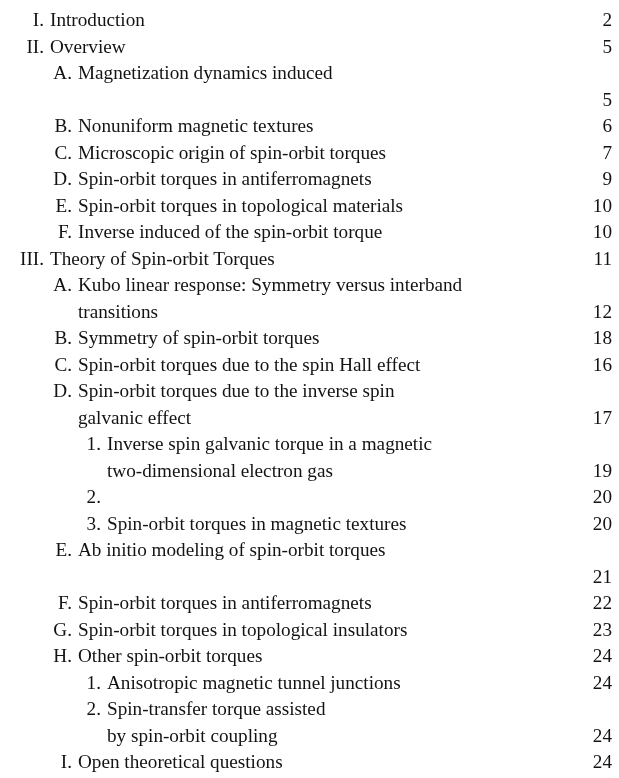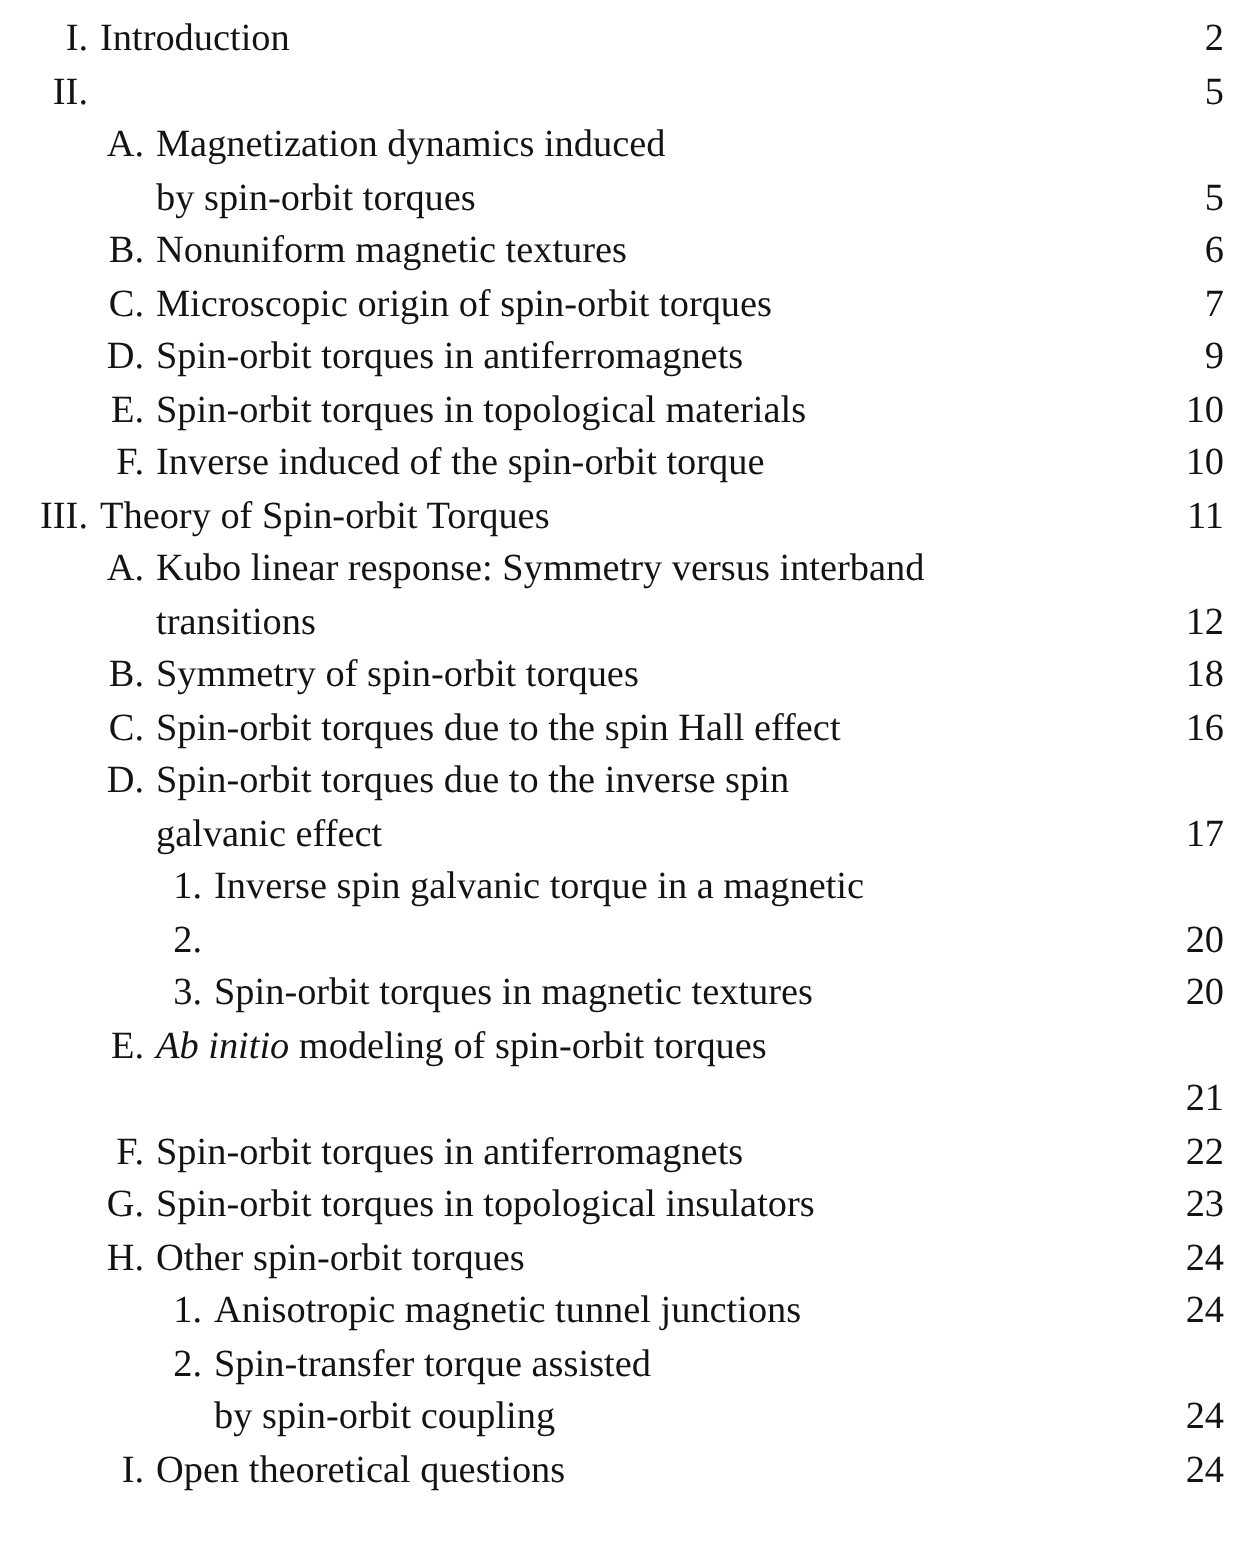--- a/index.html
+++ b/index.html
@@ -60,51 +60,51 @@
   }
 
   .page {
     flex: 0 0 auto;
     text-align: right;
     width: 40px;
     padding-right: 7px;
     box-sizing: border-box;
   }
 
-  .ital { font-style: italic; }
+  .ital { }
 </style>
 </head>
 <body>
 
 <div id="toc">
     <div class="entry lvl-roman">
       <div class="line">
         <span class="label">I.</span>
         <span class="text">Introduction</span>
         <span class="dots"></span>
         <span class="page">2</span>
       </div>
     </div>
     <div class="entry lvl-roman">
       <div class="line">
         <span class="label">II.</span>
+        <span class="text">Overview</span>
         <span class="dots"></span>
         <span class="page">5</span>
       </div>
     </div>
     <div class="entry lvl-letter">
       <div class="line">
         <span class="label">A.</span>
         <span class="text">Magnetization dynamics induced</span>
         <span class="dots"></span>
         <span class="page">&nbsp;</span>
       </div>
       <div class="line">
         <span class="label cont">&nbsp;</span>
-        <span class="text">by spin-orbit torques</span>
         <span class="dots"></span>
         <span class="page">5</span>
       </div>
     </div>
     <div class="entry lvl-letter">
       <div class="line">
         <span class="label">B.</span>
         <span class="text">Nonuniform magnetic textures</span>
         <span class="dots"></span>
         <span class="page">6</span>
@@ -194,20 +194,26 @@
         <span class="page">17</span>
       </div>
     </div>
     <div class="entry lvl-num">
       <div class="line">
         <span class="label">1.</span>
         <span class="text">Inverse spin galvanic torque in a magnetic</span>
         <span class="dots"></span>
         <span class="page">&nbsp;</span>
       </div>
+      <div class="line">
+        <span class="label cont">&nbsp;</span>
+        <span class="text">two-dimensional electron gas</span>
+        <span class="dots"></span>
+        <span class="page">19</span>
+      </div>
     </div>
     <div class="entry lvl-num">
       <div class="line">
         <span class="label">2.</span>
         <span class="dots"></span>
         <span class="page">20</span>
       </div>
     </div>
     <div class="entry lvl-num">
       <div class="line">

